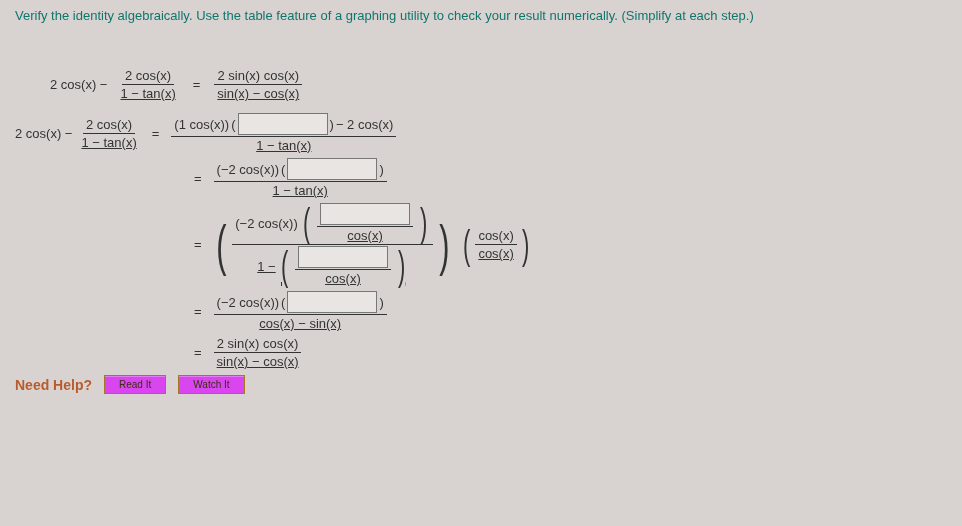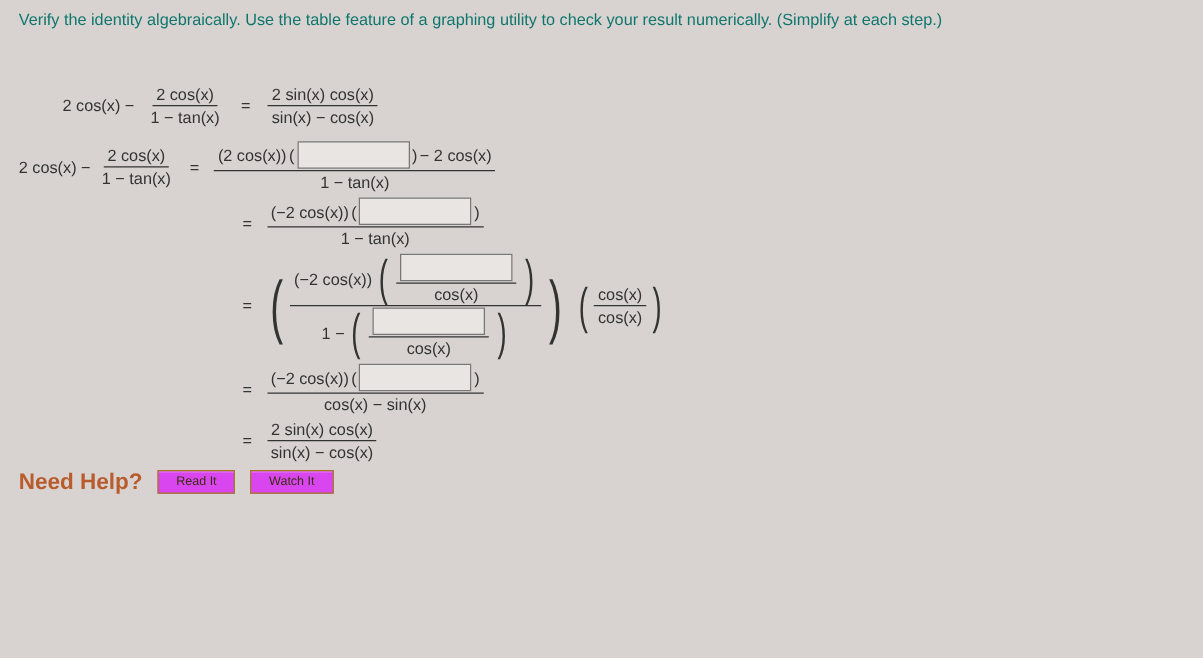--- a/index.html
+++ b/index.html
@@ -49,20 +49,21 @@
       gap: 2px;
     }
     .frac .den {
       padding: 1px 3px 0 3px;
       text-align: center;
       white-space: nowrap;
       display: flex;
       align-items: center;
       justify-content: center;
       gap: 2px;
+      text-decoration: underline;
     }
     .input-box {
       border: 1px solid #777;
       background: #e8e5e2;
       height: 22px;
       width: 90px;
       display: inline-block;
       vertical-align: middle;
     }
     .input-box.sm {
@@ -96,21 +97,21 @@
     }
     .help-row {
       display: flex;
       align-items: center;
       gap: 12px;
       margin-top: 6px;
     }
     .help-label {
       color: #b85c2e;
       font-weight: bold;
-      font-size: 18px;
+      font-size: 14px;
     }
     .help-btn {
       background: #d946ef;
       border: 1px solid #a37820;
       padding: 3px 14px;
       font-size: 10px;
       color: #3a2e0f;
       cursor: pointer;
       box-shadow: inset 0 1px 0 rgba(255,255,255,0.3);
     }
@@ -145,21 +146,21 @@
     <span class="lhs">
       <span>2 cos(x) −</span>
       <span class="frac">
         <span class="num">2 cos(x)</span>
         <span class="den">1 − tan(x)</span>
       </span>
     </span>
     <span class="eq">=</span>
     <span class="frac">
       <span class="num">
-        <span>(2 cos(x))</span>
+        <span>(1 cos(x))</span>
         <span>(</span>
         <span class="input-box"></span>
         <span>)</span>
         <span>− 2 cos(x)</span>
       </span>
       <span class="den">1 − tan(x)</span>
     </span>
   </div>
 
   <div style="margin-left:140px;">

